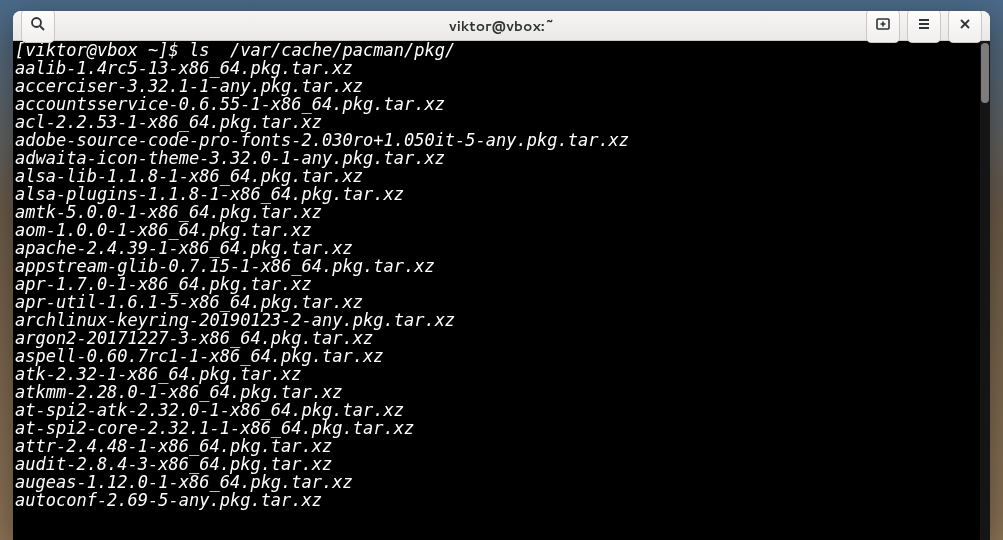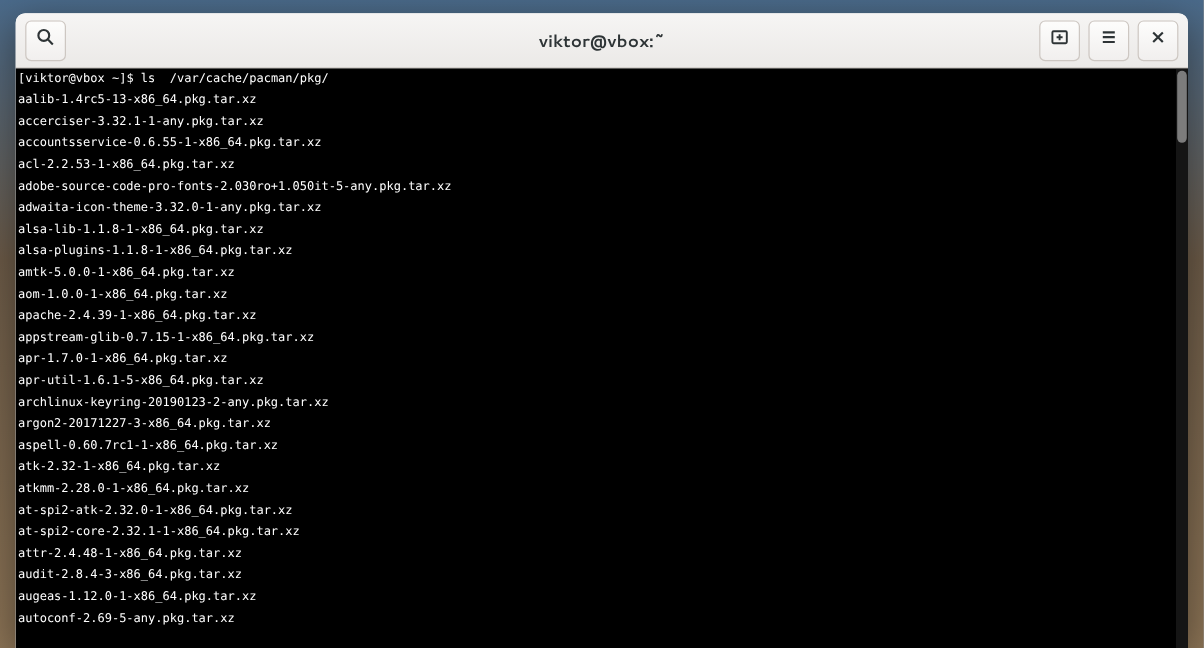--- a/index.html
+++ b/index.html
@@ -22,21 +22,21 @@
       right: 13px;
       bottom: 0;
       background: #f6f5f4;
       border-radius: 8px 8px 0 0;
       box-shadow: 0 8px 32px rgba(0,0,0,0.4);
       display: flex;
       flex-direction: column;
       overflow: hidden;
     }
     .titlebar {
-      height: 46px;
+      height: 30px;
       background: linear-gradient(180deg, #f6f5f4 0%, #ebe9e7 100%);
       border-bottom: 1px solid #cdc7c2;
       display: flex;
       align-items: center;
       padding: 0 8px;
       position: relative;
     }
     .titlebar-title {
       position: absolute;
       left: 0;
@@ -72,25 +72,26 @@
     }
     .titlebar-button svg {
       width: 16px;
       height: 16px;
     }
     .terminal-area {
       flex: 1;
       background: #000000;
       color: #ffffff;
       font-family: "DejaVu Sans Mono", "Liberation Mono", monospace;
-      font-size: 10px;
+      font-size: 17px;
       line-height: 18px;
       padding: 0 2px;
       overflow: hidden;
       position: relative;
+      font-style: italic;
     }
     .terminal-content {
       white-space: pre;
     }
     .prompt-user {
       color: #ffffff;
     }
     .prompt-dollar {
       color: #ffffff;
     }

